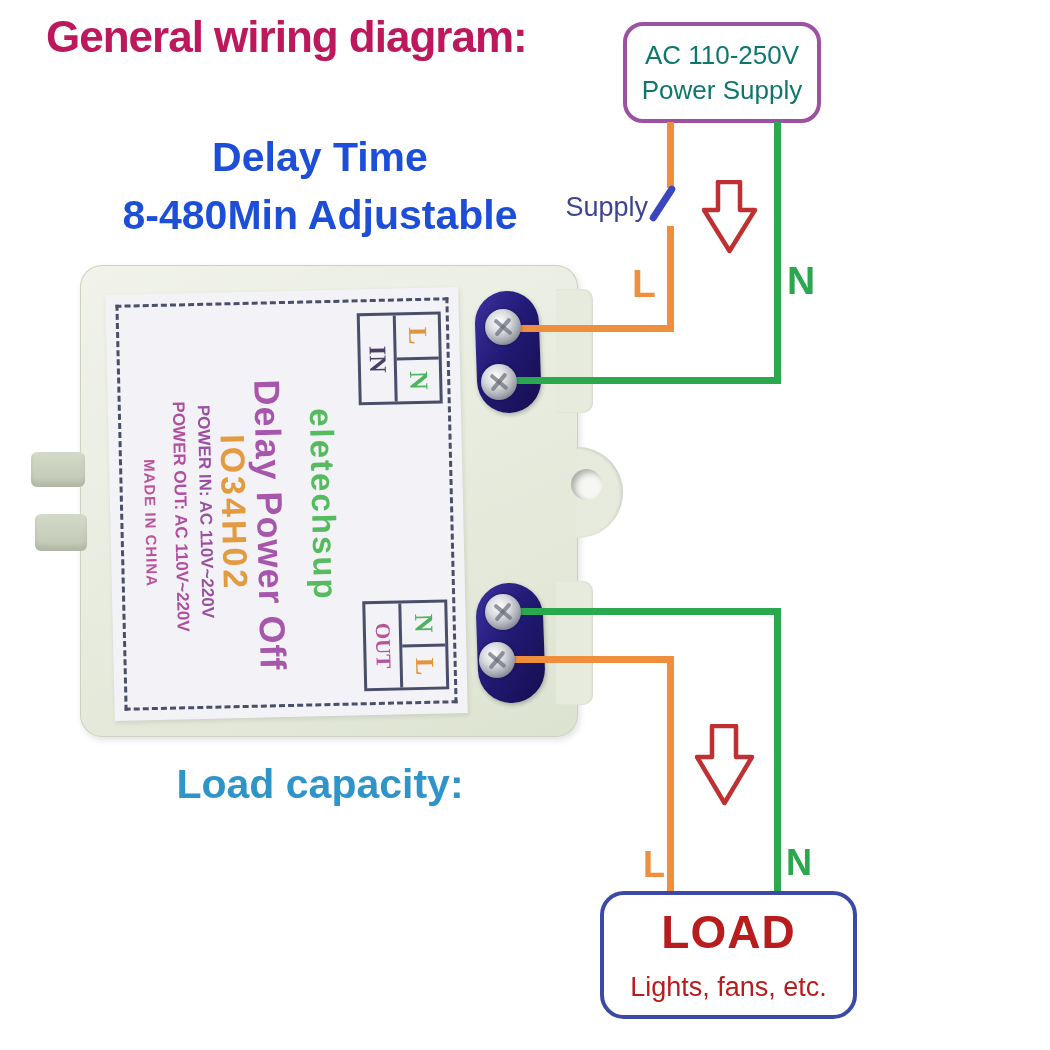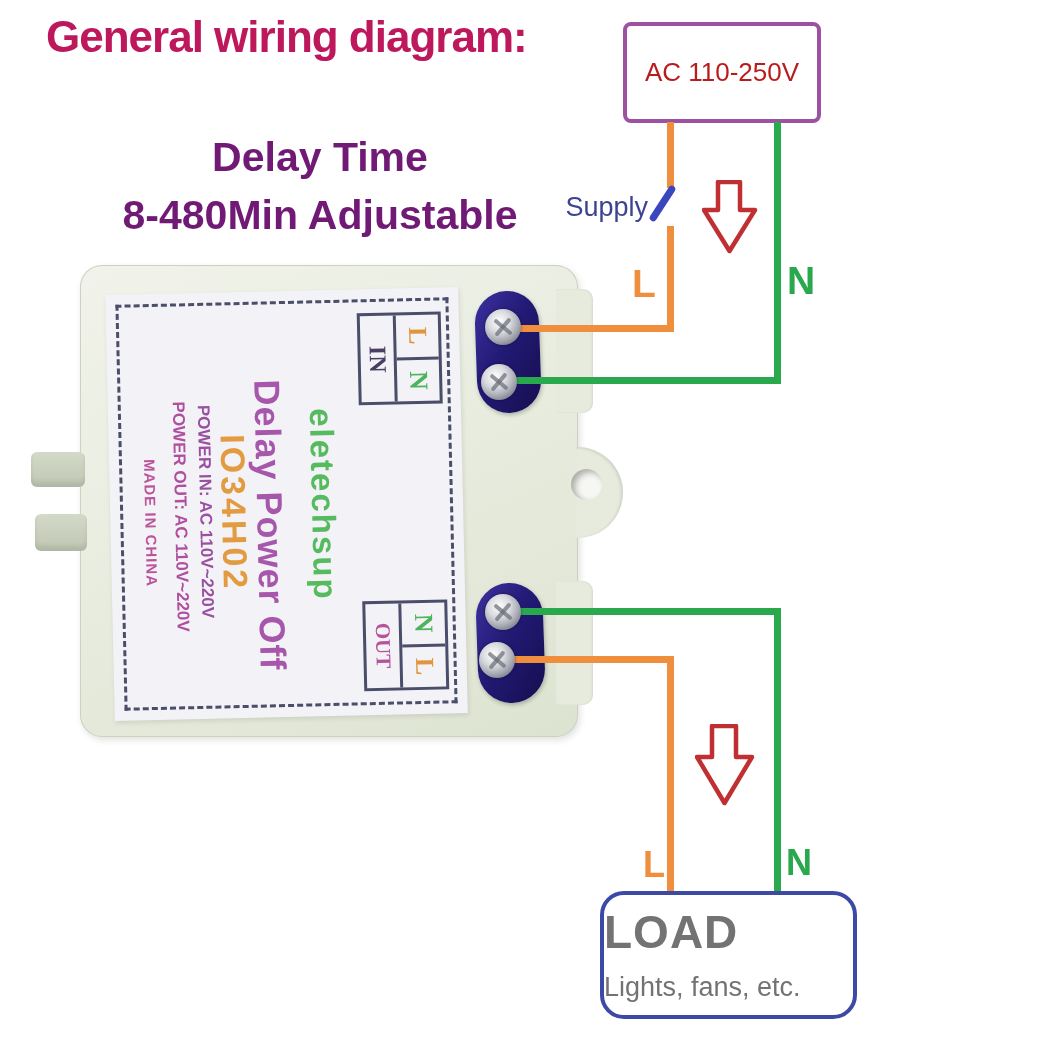--- a/index.html
+++ b/index.html
@@ -3,31 +3,31 @@
 <meta charset="utf-8">
 <style>
   html,body{margin:0;padding:0;background:#fff;}
   .canvas{position:relative;width:1050px;height:1050px;background:#ffffff;
           font-family:"Liberation Sans",sans-serif;overflow:hidden;}
 
   
   .title{position:absolute;left:46px;top:12px;font-size:44px;font-weight:700;
          color:#be185d;letter-spacing:-1px;white-space:nowrap;}
   .delay-note{position:absolute;left:90px;top:128px;width:460px;text-align:center;
-         color:#701a75;font-weight:700;font-size:41px;line-height:58px;white-space:nowrap;}
+         color:#1d4ed8;font-weight:700;font-size:41px;line-height:58px;white-space:nowrap;}
   .load-note{position:absolute;left:58px;top:755px;width:524px;text-align:center;
          color:#2f94c8;font-weight:700;font-size:41px;line-height:58px;white-space:nowrap;}
 
   
   .ps-box{position:absolute;left:623px;top:22px;width:198px;height:101px;box-sizing:border-box;
-          border:4px solid #9c51a1;border-radius:8px;color:#b91c1c;font-size:26px;line-height:35px;
+          border:4px solid #9c51a1;border-radius:20px;color:#0f766e;font-size:26px;line-height:35px;
           display:flex;flex-direction:column;justify-content:center;align-items:center;}
   .load-box{position:absolute;left:600px;top:891px;width:257px;height:128px;box-sizing:border-box;
-          border:4px solid #3c4aa5;border-radius:24px;color:#737373;
-          display:flex;flex-direction:column;justify-content:center;align-items:flex-start;}
+          border:4px solid #3c4aa5;border-radius:24px;color:#b91c1c;
+          display:flex;flex-direction:column;justify-content:center;align-items:center;}
   .load-box .big{font-size:46px;font-weight:700;letter-spacing:1px;line-height:48px;}
   .load-box .small{font-size:27px;margin-top:16px;}
 
   
   .wire{position:absolute;}
   .orange{background:#ef8e3c;}
   .green{background:#2aa84e;}
   .wire-label{position:absolute;font-weight:700;white-space:nowrap;}
   .lbl-orange{color:#ef8e3c;}
   .lbl-green{color:#2aa84e;}
@@ -102,20 +102,21 @@
 
   <div class="title">General wiring diagram:</div>
 
   <div class="delay-note">
     <div>Delay Time</div>
     <div>8-480Min Adjustable</div>
   </div>
 
   <div class="ps-box">
     <div>AC 110-250V</div>
+    <div>Power Supply</div>
   </div>
 
   <div class="module-body"></div>
   <div class="tab tab1"></div>
   <div class="tab tab2"></div>
   <div class="protrusion prot1"></div>
   <div class="protrusion prot2"></div>
   <div class="ear"></div>
   <div class="ear-hole"></div>
 
@@ -186,20 +187,21 @@
   <svg class="arrow" style="left:695px;top:724px;" width="60" height="82" viewBox="0 0 60 82">
     <path d="M17 2 H41 V33 H57 L29.5 79 L2 33 H17 Z"></path>
   </svg>
 
   <div class="screw" style="left:485px;top:309px;"></div>
   <div class="screw" style="left:481px;top:364px;"></div>
   <div class="screw" style="left:485px;top:594px;"></div>
   <div class="screw" style="left:479px;top:642px;"></div>
 
   <div class="load-note">
+    <div>Load capacity:</div>
   </div>
 
   <div class="load-box">
     <div class="big">LOAD</div>
     <div class="small">Lights, fans, etc.</div>
   </div>
 
 </div>
 
 </body></html>

